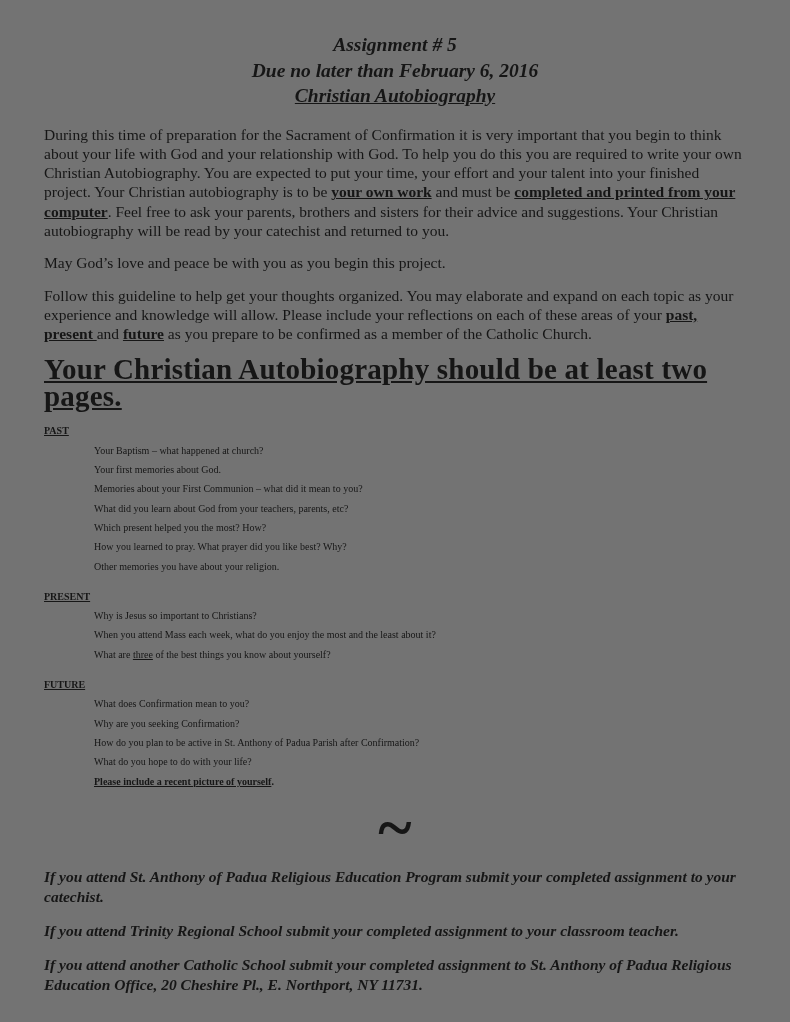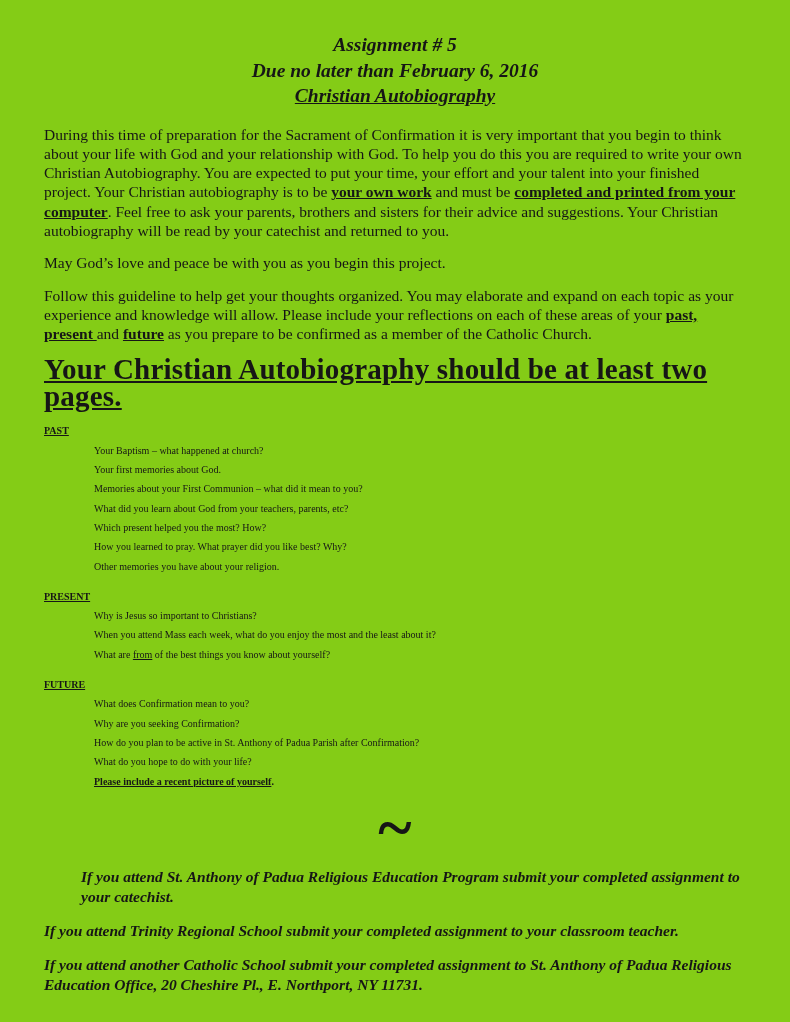--- a/index.html
+++ b/index.html
@@ -1,20 +1,20 @@
 <!DOCTYPE html>
 <html><head>
 <meta charset="utf-8">
 <style>
   html, body { margin: 0; padding: 0; background: #ffffff; }
   .page {
     position: relative;
     width: 790px;
     height: 1022px;
-    background: #84cc16;
+    background: #737373;
     box-sizing: border-box;
     padding: 32px 44px 0 44px;
     font-family: "Liberation Serif", serif;
     color: #161616;
     overflow: hidden;
   }
   .b { font-weight: bold; }
   .u { text-decoration: underline; }
 
   .doc-header {
@@ -67,21 +67,21 @@
   }
 
   .footer-block { margin-top: 2px; }
   .footer-para {
     font-size: 15.5px;
     line-height: 20px;
     font-weight: bold;
     font-style: italic;
     margin-top: 14px;
   }
-  .footer-para:first-child { margin-top: 8px; margin-left: 37px; }
+  .footer-para:first-child { margin-top: 8px; }
 </style>
 </head>
 <body>
 
 <div class="page">
 
   <div class="doc-header">
     <div>Assignment # 5</div>
     <div>Due no later than February 6, 2016</div>
     <div class="title-underline">Christian Autobiography</div>
@@ -106,21 +106,21 @@
         <div class="item">How you learned to pray.  What prayer did you like best?  Why?</div>
         <div class="item">Other memories you have about your religion.</div>
       </div>
   </div>
 
   <div class="section">
     <div class="section-title">PRESENT</div>
     <div class="section-items">
         <div class="item">Why is Jesus so important to Christians?</div>
         <div class="item">When you attend Mass each week, what do you enjoy the most and the least about it?</div>
-        <div class="item"><span>What are </span><span class="u">from</span><span> of the best things you know about yourself?</span></div>
+        <div class="item"><span>What are </span><span class="u">three</span><span> of the best things you know about yourself?</span></div>
       </div>
   </div>
 
   <div class="section">
     <div class="section-title">FUTURE</div>
     <div class="section-items">
         <div class="item">What does Confirmation mean to you?</div>
         <div class="item">Why are you seeking Confirmation?</div>
         <div class="item">How do you plan to be active in St. Anthony of Padua Parish after Confirmation?</div>
         <div class="item">What do you hope to do with your life?</div>

